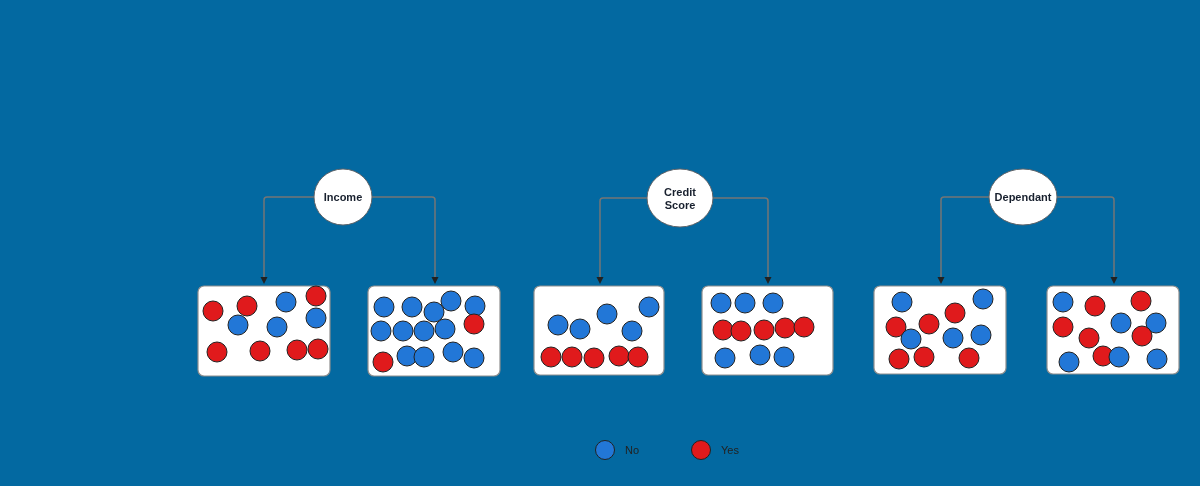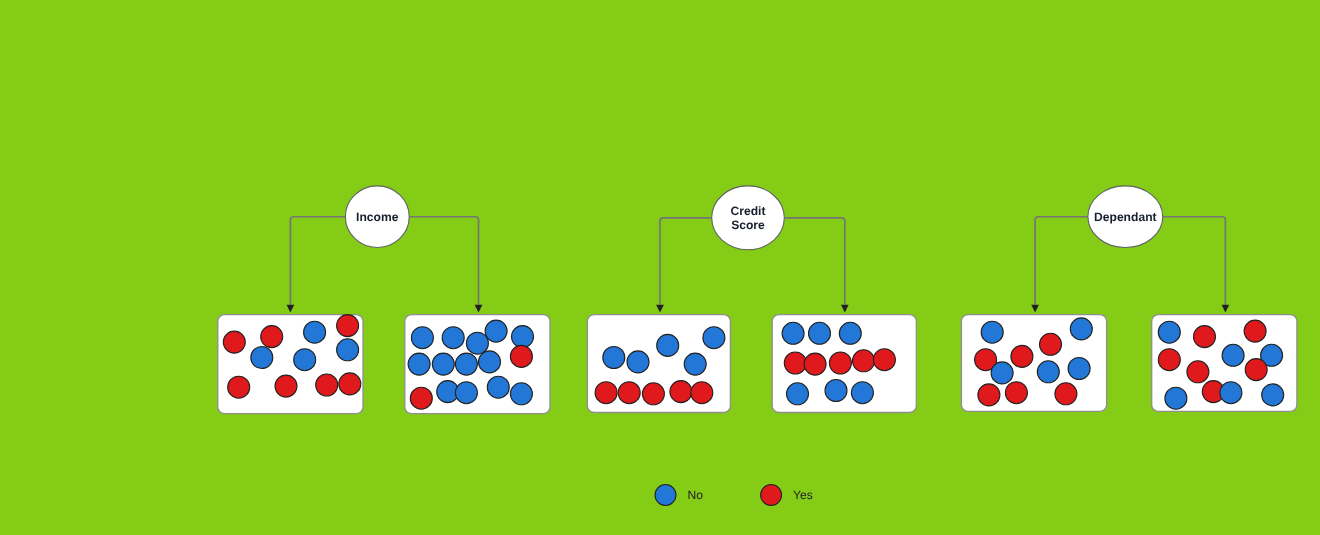--- a/index.html
+++ b/index.html
@@ -5,21 +5,21 @@
   html, body {
     margin: 0;
     padding: 0;
     background: #ffffff;
     font-family: "Liberation Sans", sans-serif;
   }
   .canvas {
     position: relative;
     width: 1200px;
     height: 486px;
-    background: #84cc16;
+    background: #0369a1;
     overflow: hidden;
   }
   svg text {
     font-family: "Liberation Sans", sans-serif;
   }
   .node-label {
     font-weight: bold;
     font-size: 11px;
   }
   .legend-label {

